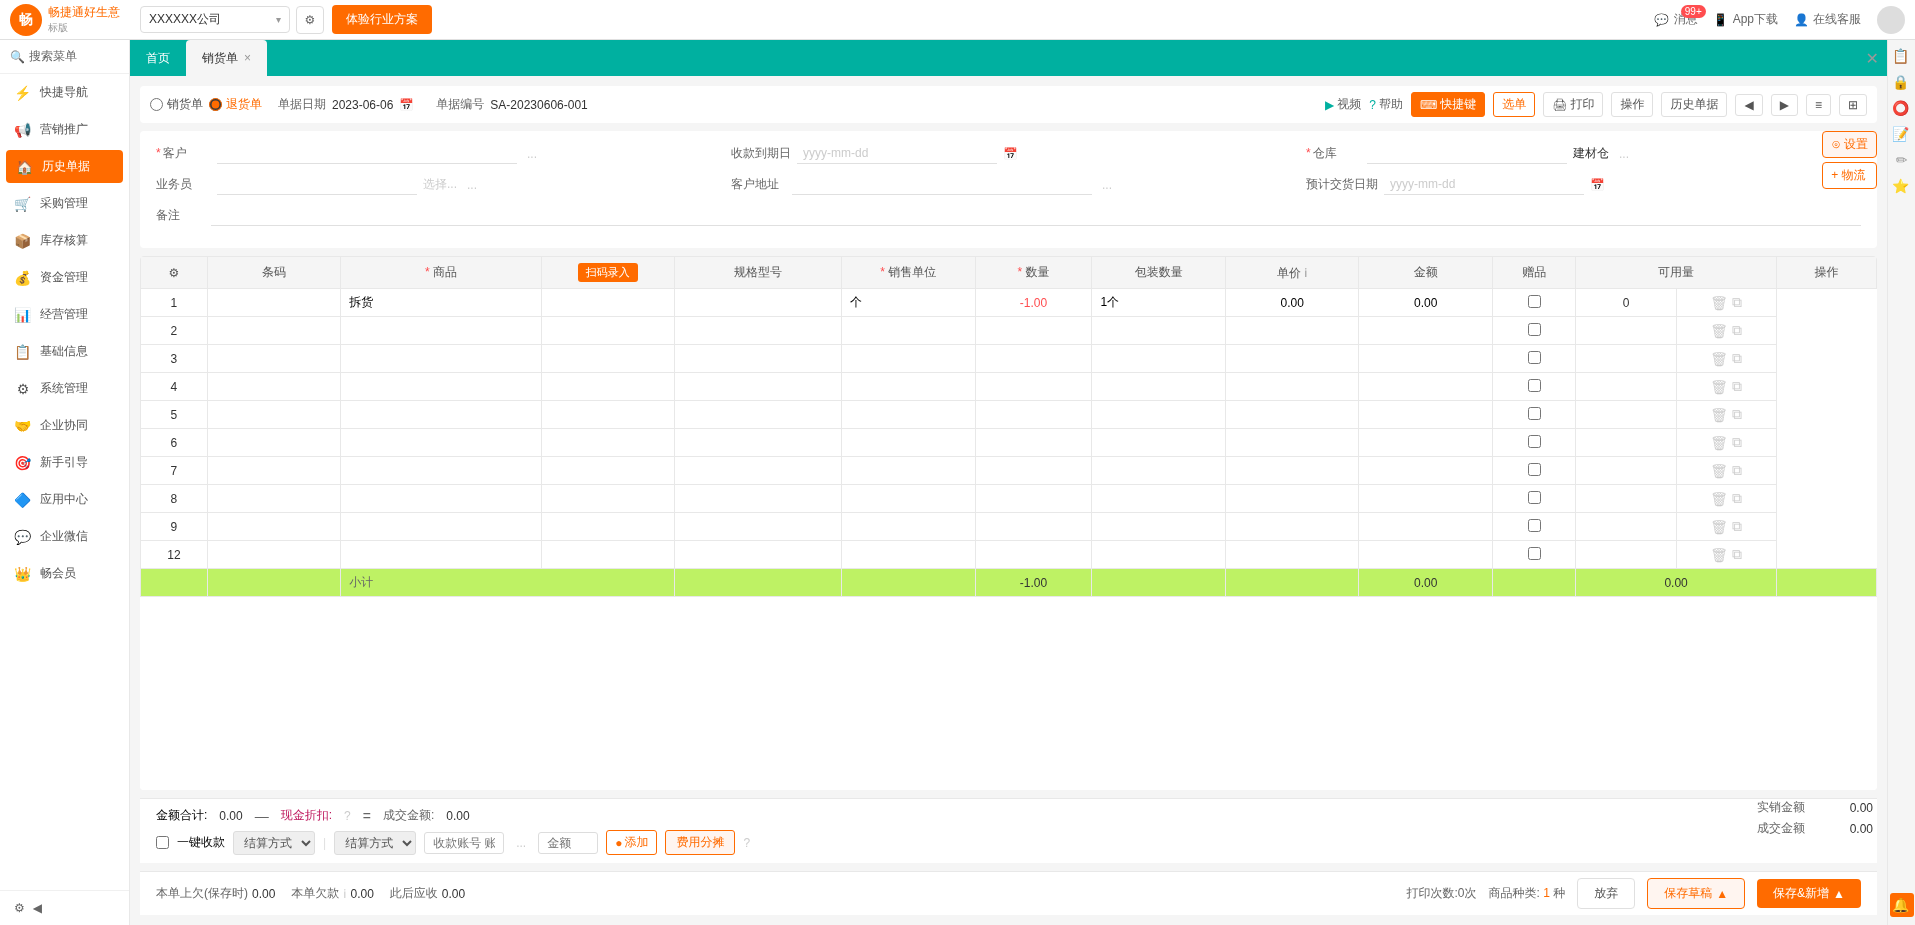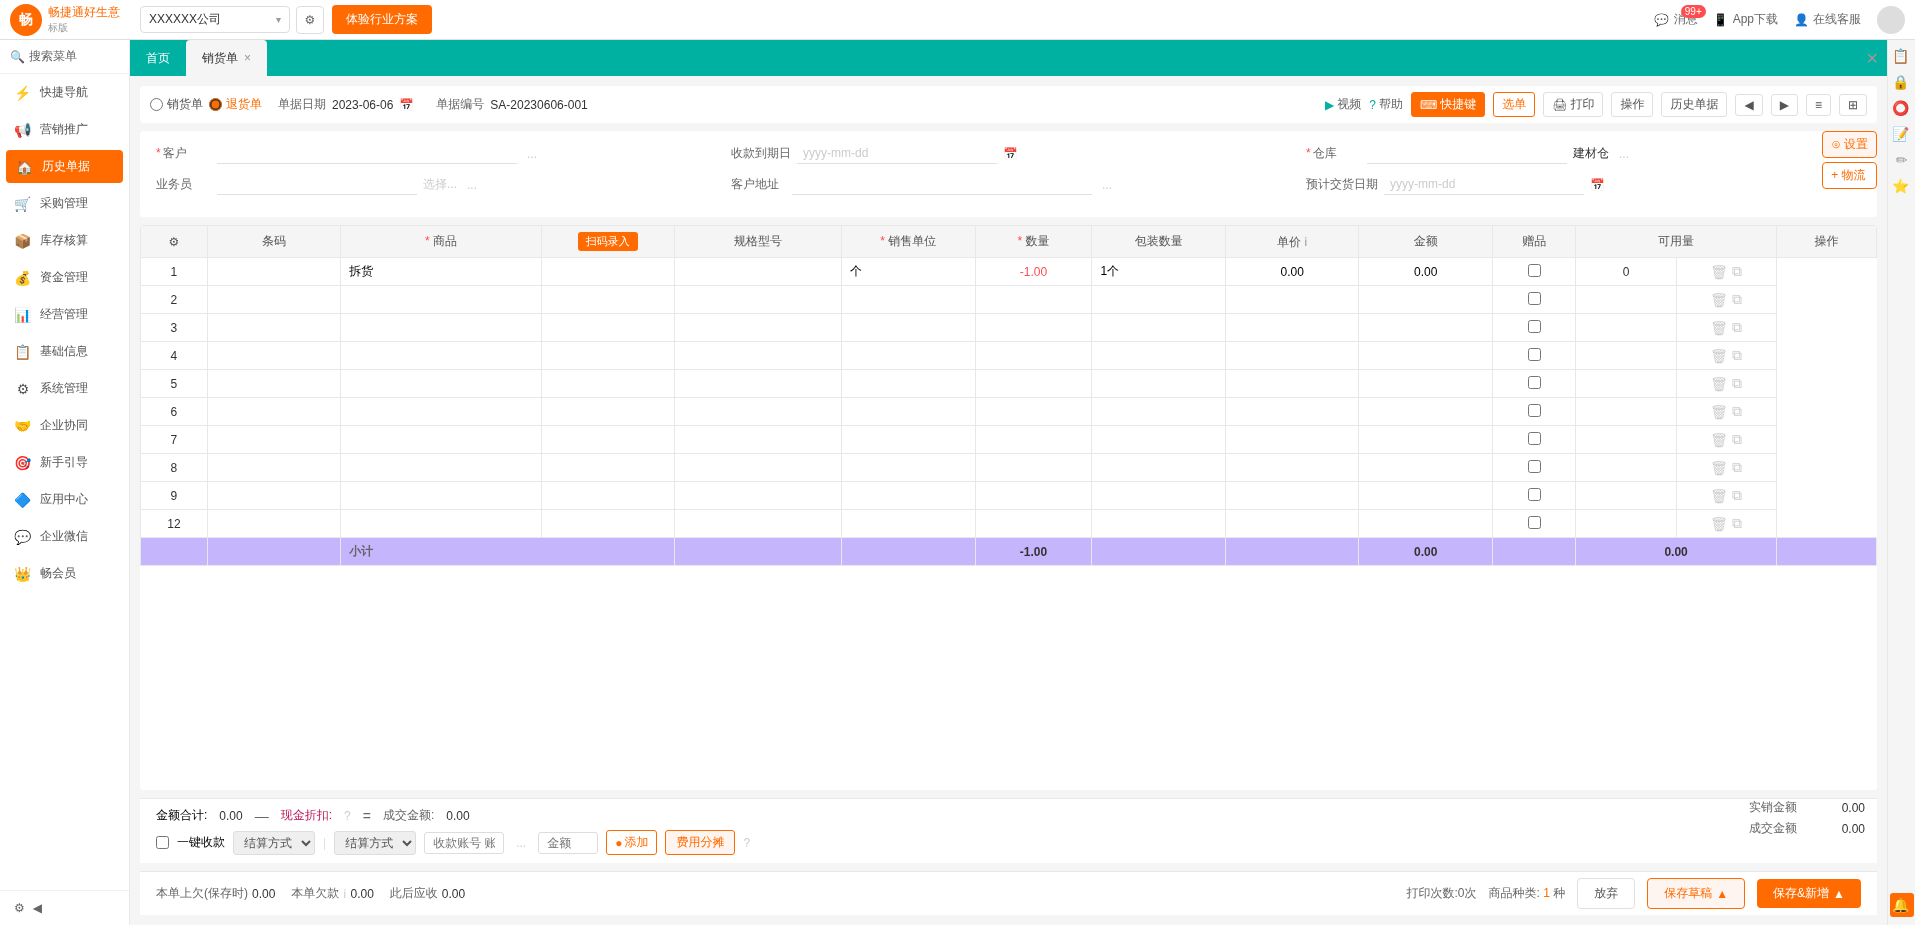--- a/index.html
+++ b/index.html
@@ -74,21 +74,21 @@
     .col-qty { width: 70px; }
     .col-pkgqty { width: 80px; }
     .col-price { width: 80px; }
     .col-amount { width: 80px; }
     .col-gift { width: 50px; }
     .col-avail { width: 60px; }
     .col-ops { width: 60px; }
     .qty-negative { color: #ff4d4f; }
     .ops-cell { display: flex; align-items: center; gap: 4px; justify-content: center; }
     .op-icon { color: #ccc; cursor: pointer; font-size: 14px; }
-    .subtotal-row td { background: #c4b5fd; font-weight: 700; }
+    .subtotal-row td { background: #bef264; font-weight: 400; }
     .summary-row { display: flex; align-items: center; gap: 12px; margin-bottom: 6px; }
     .minus-icon { color: #666; font-size: 14px; }
     .equals-icon { color: #666; font-size: 14px; }
     .payment-row { display: flex; align-items: center; gap: 8px; }
     .payment-checkbox { accent-color: #ff6b00; }
     .payment-select { border: 1px solid #ddd; border-radius: 3px; padding: 3px 6px; color: #555; }
     .payment-input { border: 1px solid #ddd; border-radius: 3px; padding: 3px 8px; width: 80px; }
     .add-btn { background: white; border: 1px solid #ff6b00; color: #ff6b00; border-radius: 3px; padding: 3px 8px; cursor: pointer; display: flex; align-items: center; gap: 2px; }
     .expense-btn { background: #fff5f0; border: 1px solid #ff6b00; color: #ff6b00; border-radius: 3px; padding: 3px 10px; cursor: pointer; }
     .help-icon { color: #ccc; cursor: pointer; }
@@ -323,20 +323,24 @@
             <input class="field-input" type="text" style="flex: 1 1 0%; max-width: 300px;">
             <span class="field-dots">...</span>
           </div>
           <div class="field-group" style="flex:1;align-items:center;gap:6px;margin-left:20px;">
             <span class="field-label">预计交货日期</span>
             <input class="field-input" type="text" placeholder="yyyy-mm-dd" style="flex: 1 1 0%; max-width: 200px;">
             <span class="field-cal">📅</span>
           </div>
         </div>
 
+        <div class="fields-row">
+          <span class="field-label">备注</span>
+          <input class="field-input" type="text" style="flex: 1 1 0%;">
+        </div>
 
         <div style="position:absolute;right:0;top:0;display:flex;flex-direction:column;gap:4px;">
           <button class="side-btn settings">⊙ 设置</button>
           <button class="side-btn">+ 物流</button>
         </div>
       </div>
 
       <div class="table-section">
         <div class="table-container">
           <table class="data-table">
@@ -606,21 +610,21 @@
           <span class="field-dots">...</span>
           <input type="text" class="payment-input" placeholder="金额" style="width: 60px;">
           <button class="add-btn">
             <span style="color:#ff6b00;">●</span>
             <span>添加</span>
           </button>
           <button class="expense-btn">费用分摊</button>
           <span class="help-icon">?</span>
         </div>
 
-        <div style="position:absolute;right:12px;top:0;text-align:right;">
+        <div style="position:absolute;right:4px;top:0;text-align:right;">
           <div style="display:flex;align-items:center;justify-content:flex-end;gap:8px;margin-bottom:4px;">
             <span style="color:#666;">实销金额</span>
             <span style="color:#333;font-weight:500;min-width:60px;text-align:right;">0.00</span>
           </div>
           <div style="display:flex;align-items:center;justify-content:flex-end;gap:8px;">
             <span style="color:#666;">成交金额</span>
             <span style="color:#333;font-weight:500;min-width:60px;text-align:right;">0.00</span>
           </div>
         </div>
       </div>

